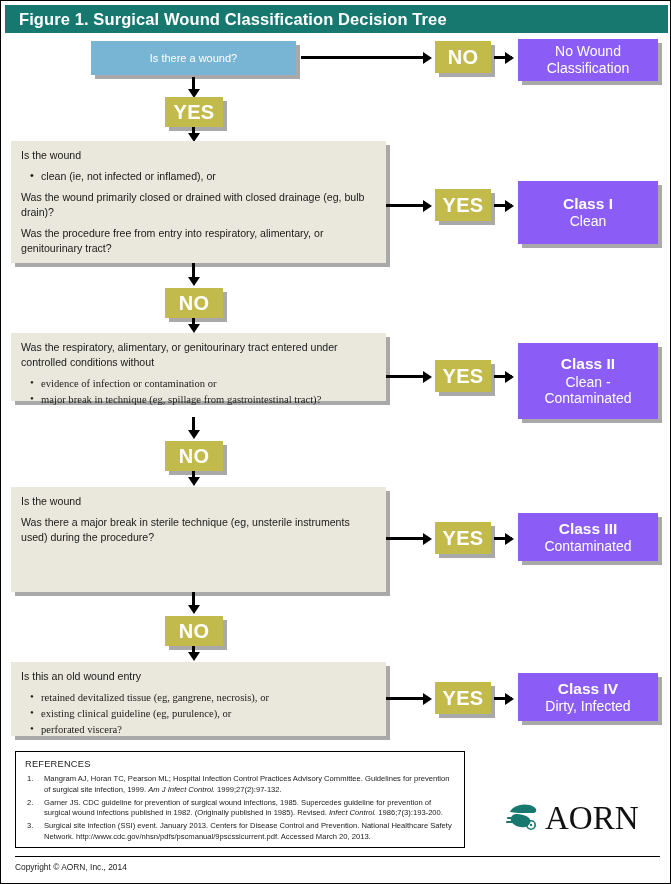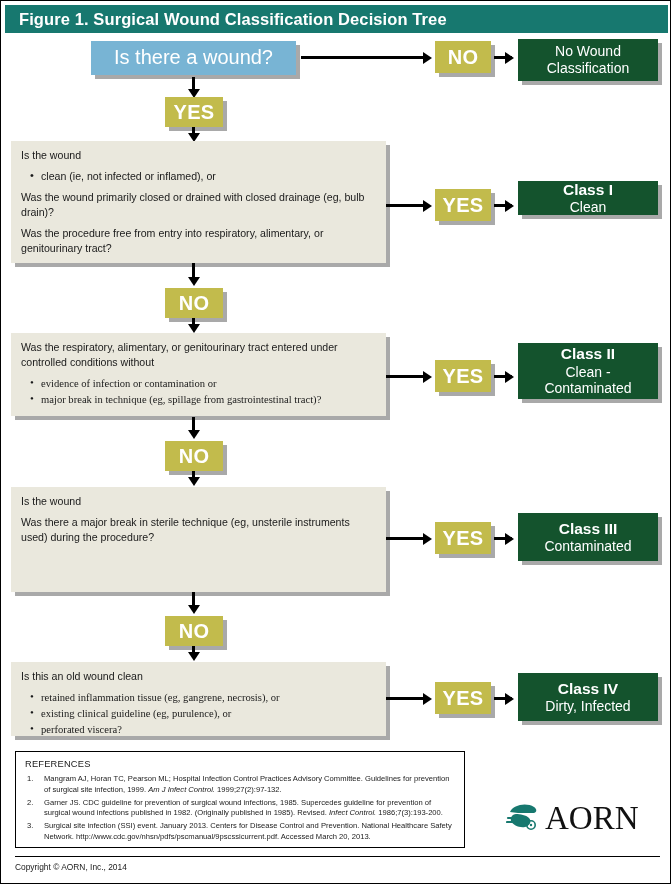--- a/index.html
+++ b/index.html
@@ -48,21 +48,21 @@
     box-shadow:4px 4px 0 0 #a9a9a9;
     color:#ffffff;
     font-weight:bold;
     font-size:20px;
     display:flex;align-items:center;justify-content:center;
     box-sizing:border-box;
     letter-spacing:.3px;
   }
   .result{
     position:absolute;
-    background:#14532d;
+    background:#8b5cf6;
     box-shadow:4px 4px 0 0 #a9a9a9;
     color:#ffffff;
     display:flex;flex-direction:column;align-items:center;justify-content:center;
     box-sizing:border-box;
     line-height:1.18;
     text-align:center;
   }
   .result .r-title{font-size:15.5px;font-weight:bold;}
   .result .r-sub{font-size:14px;font-weight:normal;}
   
@@ -111,21 +111,21 @@
 </head>
 <body>
 
 <div class="page">
 
   <div class="header">
     <span class="header-title">Figure 1.  Surgical Wound Classification Decision Tree</span>
   </div>
 
   <div class="result" style="left:90px;top:40px;width:205px;height:34px;background:#78b4d4;">
-    <span class="r-sub" style="font-size:20px;">Is there a wound?</span>
+    <span class="r-sub" style="font-size:11px;">Is there a wound?</span>
   </div>
 
   <div class="hline" style="left:300px;top:55px;width:122px;"></div>
   <div class="arrow-r" style="left:422px;top:50.5px;"></div>
 
   <div class="dec" style="left:434px;top:40px;width:56px;height:32px;">
     <span>NO</span>
   </div>
 
   <div class="hline" style="left:493px;top:55px;width:18px;"></div>
@@ -152,48 +152,48 @@
     <p>Was the wound primarily closed or drained with closed drainage (eg, bulb drain)?</p>
     <p>Was the procedure free from entry into respiratory, alimentary, or genitourinary tract?</p>
   </div>
   <div class="hline" style="left:385px;top:203px;width:37px;"></div>
   <div class="arrow-r" style="left:422px;top:198.5px;"></div>
   <div class="dec" style="left:434px;top:188px;width:56px;height:32px;">
     <span>YES</span>
   </div>
   <div class="hline" style="left:493px;top:203px;width:18px;"></div>
   <div class="arrow-r" style="left:504px;top:198.5px;"></div>
-  <div class="result" style="left:517px;top:180px;width:140px;height:34px;">
+  <div class="result" style="left:517px;top:180px;width:140px;height:63px;">
     <span class="r-title">Class I</span>
     <span class="r-sub">Clean</span>
   </div>
 
   <div class="vline" style="left:191px;top:262px;height:16px;"></div>
   <div class="arrow-d" style="left:186.5px;top:276px;"></div>
   <div class="dec" style="left:164px;top:287px;width:58px;height:30px;">
     <span>NO</span>
   </div>
   <div class="vline" style="left:191px;top:317px;height:11px;"></div>
   <div class="arrow-d" style="left:186.5px;top:323px;"></div>
 
-  <div class="qbox" style="left:10px;top:332px;width:375px;height:83px;">
+  <div class="qbox" style="left:10px;top:332px;width:375px;height:68px;">
     <p>Was the respiratory, alimentary, or genitourinary tract entered under controlled conditions without</p>
     <ul>
       <li>evidence of infection or contamination or</li>
       <li>major break in technique (eg, spillage from gastrointestinal tract)?</li>
     </ul>
   </div>
   <div class="hline" style="left:385px;top:374px;width:37px;"></div>
   <div class="arrow-r" style="left:422px;top:369.5px;"></div>
   <div class="dec" style="left:434px;top:359px;width:56px;height:32px;">
     <span>YES</span>
   </div>
   <div class="hline" style="left:493px;top:374px;width:18px;"></div>
   <div class="arrow-r" style="left:504px;top:369.5px;"></div>
-  <div class="result" style="left:517px;top:342px;width:140px;height:56px;">
+  <div class="result" style="left:517px;top:342px;width:140px;height:76px;">
     <span class="r-title">Class II</span>
     <span class="r-sub">Clean -</span>
     <span class="r-sub">Contaminated</span>
   </div>
 
   <div class="vline" style="left:191px;top:416px;height:16px;"></div>
   <div class="arrow-d" style="left:186.5px;top:429px;"></div>
   <div class="dec" style="left:164px;top:440px;width:58px;height:30px;">
     <span>NO</span>
   </div>
@@ -218,23 +218,23 @@
 
   <div class="vline" style="left:191px;top:591px;height:16px;"></div>
   <div class="arrow-d" style="left:186.5px;top:604px;"></div>
   <div class="dec" style="left:164px;top:615px;width:58px;height:30px;">
     <span>NO</span>
   </div>
   <div class="vline" style="left:191px;top:645px;height:11px;"></div>
   <div class="arrow-d" style="left:186.5px;top:651px;"></div>
 
   <div class="qbox" style="left:10px;top:661px;width:375px;height:74px;">
-    <p>Is this an old wound clean</p>
+    <p>Is this an old wound entry</p>
     <ul>
-      <li>retained inflammation tissue (eg, gangrene, necrosis), or</li>
+      <li>retained devitalized tissue (eg, gangrene, necrosis), or</li>
       <li>existing clinical guideline (eg, purulence), or</li>
       <li>perforated viscera?</li>
     </ul>
   </div>
   <div class="hline" style="left:385px;top:696px;width:37px;"></div>
   <div class="arrow-r" style="left:422px;top:691.5px;"></div>
   <div class="dec" style="left:434px;top:681px;width:56px;height:32px;">
     <span>YES</span>
   </div>
   <div class="hline" style="left:493px;top:696px;width:18px;"></div>

